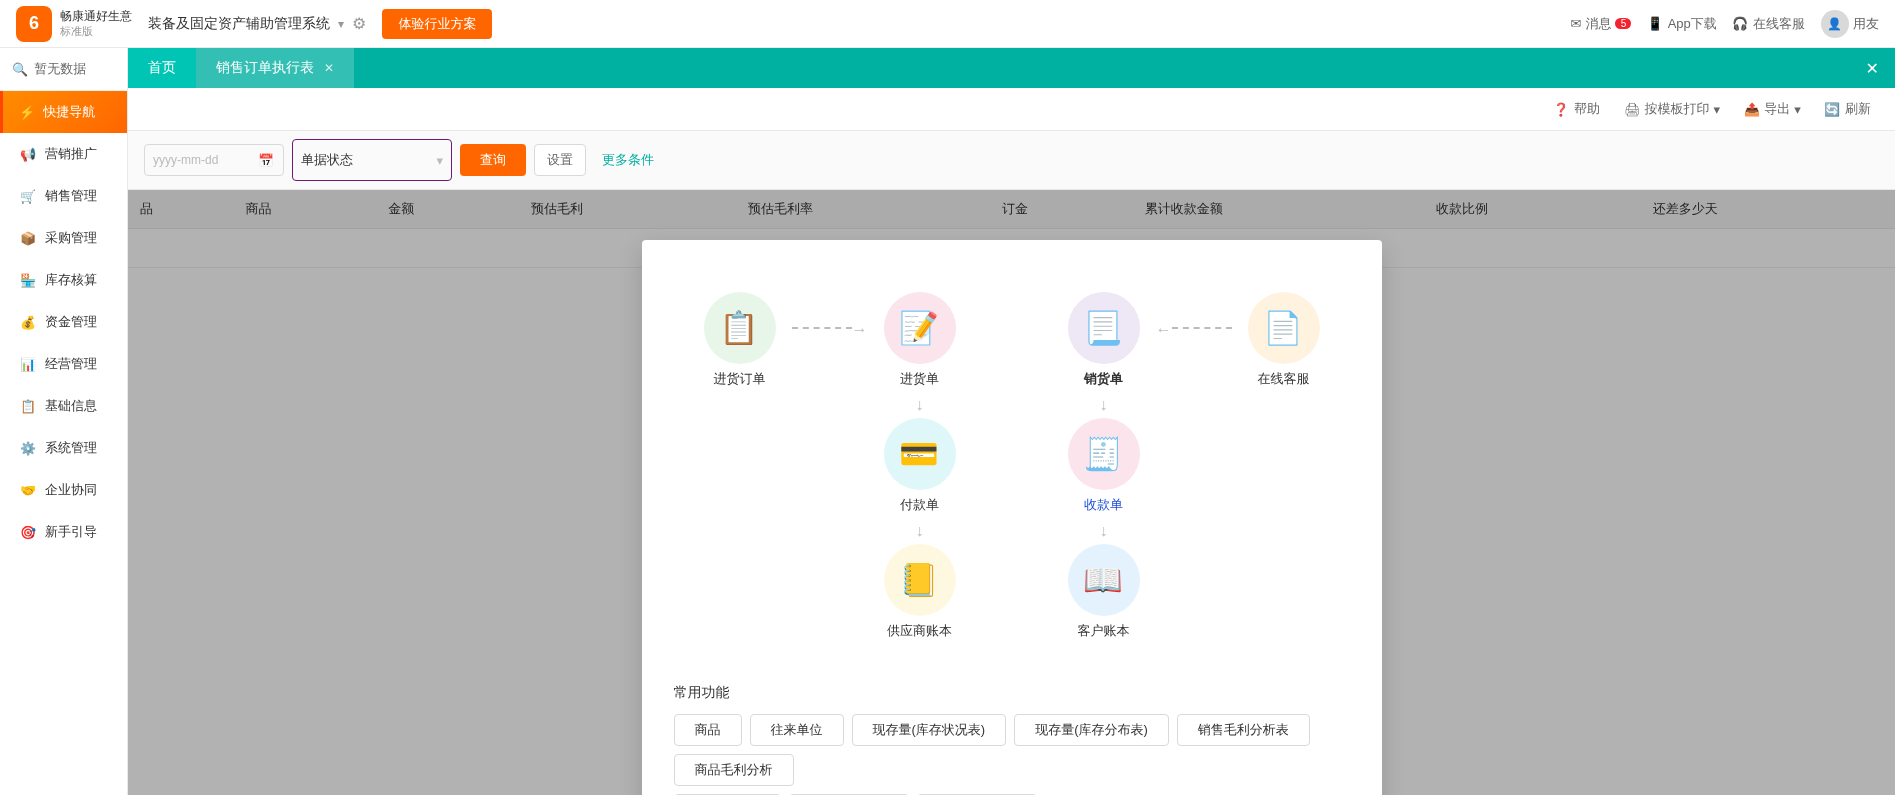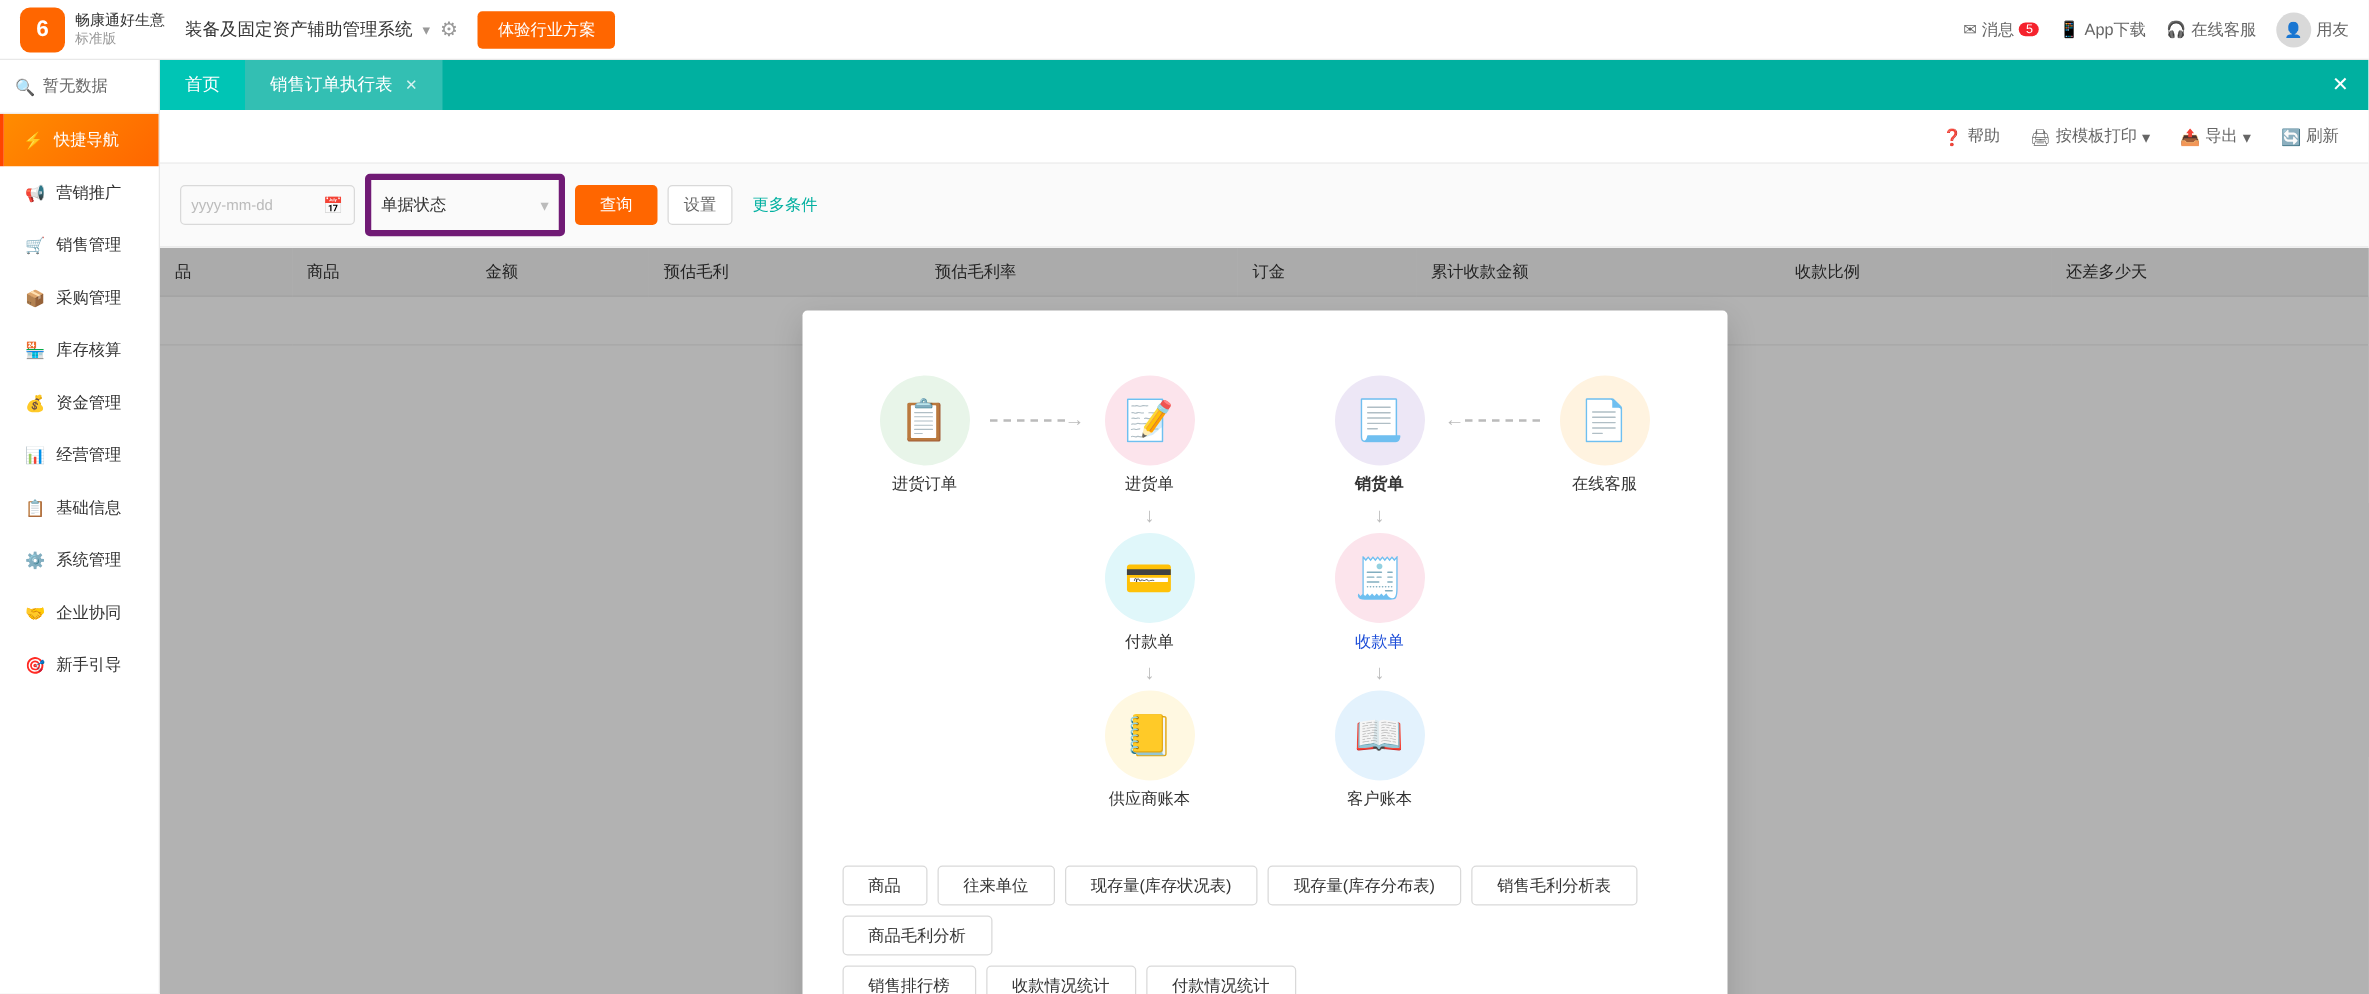--- a/index.html
+++ b/index.html
@@ -42,21 +42,21 @@
     .sidebar-item-icon { width: 18px; height: 18px; display: flex; align-items: center; justify-content: center; flex-shrink: 0; }
 
     
     .content-toolbar { background: #fff; padding: 8px 16px; display: flex; align-items: center; gap: 8px; border-bottom: 1px solid #e8e8e8; flex-shrink: 0; }
     .toolbar-btn { display: flex; align-items: center; gap: 4px; color: #666; cursor: pointer; font-size: 13px; padding: 4px 8px; border-radius: 4px; }
     .toolbar-spacer { flex: 1; }
 
     
     .filter-bar { background: #fafafa; padding: 8px 16px; display: flex; align-items: center; gap: 8px; border-bottom: 1px solid #e8e8e8; flex-shrink: 0; flex-wrap: wrap; }
     .filter-date { border: 1px solid #d9d9d9; border-radius: 4px; padding: 4px 8px; font-size: 13px; color: #bbb; height: 32px; width: 140px; display: flex; align-items: center; gap: 4px; }
-    .filter-select { border: 5px solid #701a75; border-radius: 4px; padding: 20px 8px; font-size: 13px; color: #333; height: 32px; width: 160px; display: flex; align-items: center; justify-content: space-between; cursor: pointer; }
+    .filter-select { border: 1px solid #701a75; border-radius: 4px; padding: 20px 8px; font-size: 13px; color: #333; height: 32px; width: 160px; display: flex; align-items: center; justify-content: space-between; cursor: pointer; }
     .query-btn { background: #ff6600; color: white; border: none; padding: 6px 20px; border-radius: 4px; cursor: pointer; font-size: 13px; height: 32px; }
     .setting-btn { background: #fff; color: #666; border: 1px solid #d9d9d9; padding: 6px 12px; border-radius: 4px; cursor: pointer; font-size: 13px; height: 32px; }
     .more-conditions { color: #00b0a0; font-size: 13px; cursor: pointer; margin-left: 8px; }
 
     
     .table-wrapper { flex: 1; overflow: auto; background: #fff; position: relative; }
     .data-table { width: 100%; border-collapse: collapse; }
     .data-table th { background: #f5f5f5; padding: 10px 12px; text-align: left; font-weight: 500; color: #333; border-bottom: 1px solid #e8e8e8; white-space: nowrap; font-size: 13px; }
     .data-table td { padding: 10px 12px; color: #333; border-bottom: 1px solid #f0f0f0; font-size: 13px; }
     .empty-state { text-align: center; color: #999; padding: 60px; font-size: 14px; }
@@ -358,20 +358,21 @@
                 <div class="flow-col">
                   <div class="flow-circle circle-blue" style="width:72px;height:72px;border-radius:50%;background:#e3f2fd;display:flex;align-items:center;justify-content:center;font-size:32px;">📖</div>
                   <span style="font-size:13px;color:#333;margin-top:6px;">客户账本</span>
                 </div>
                 <div style="width:76px;"></div>
                 <div style="width:72px;"></div>
               </div>
             </div>
 
             <div class="common-functions">
+              <div class="common-title">常用功能</div>
               <div class="function-buttons">
                 <button class="func-btn">商品</button>
                 <button class="func-btn">往来单位</button>
                 <button class="func-btn">现存量(库存状况表)</button>
                 <button class="func-btn">现存量(库存分布表)</button>
                 <button class="func-btn">销售毛利分析表</button>
                 <button class="func-btn">商品毛利分析</button>
               </div>
               <div class="function-buttons" style="margin-top:8px;">
                 <button class="func-btn">销售排行榜</button>

